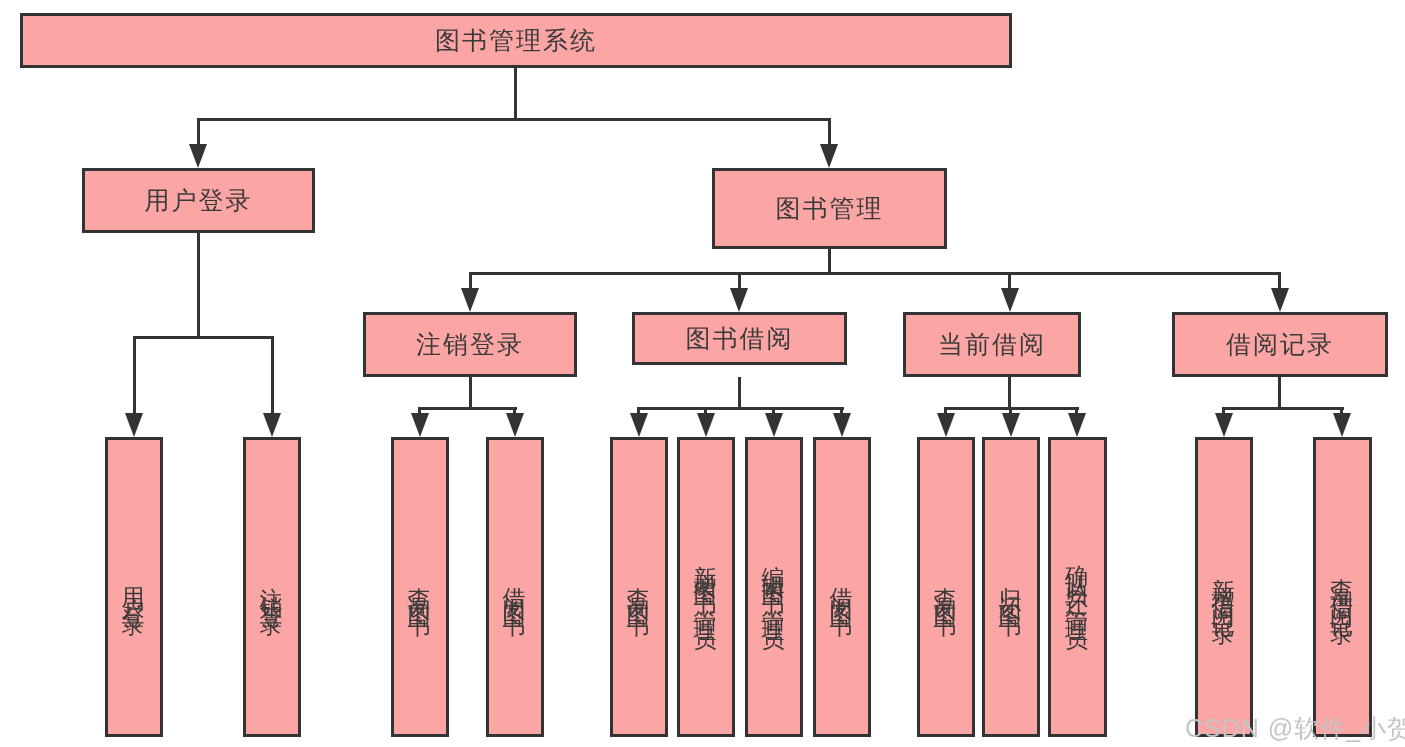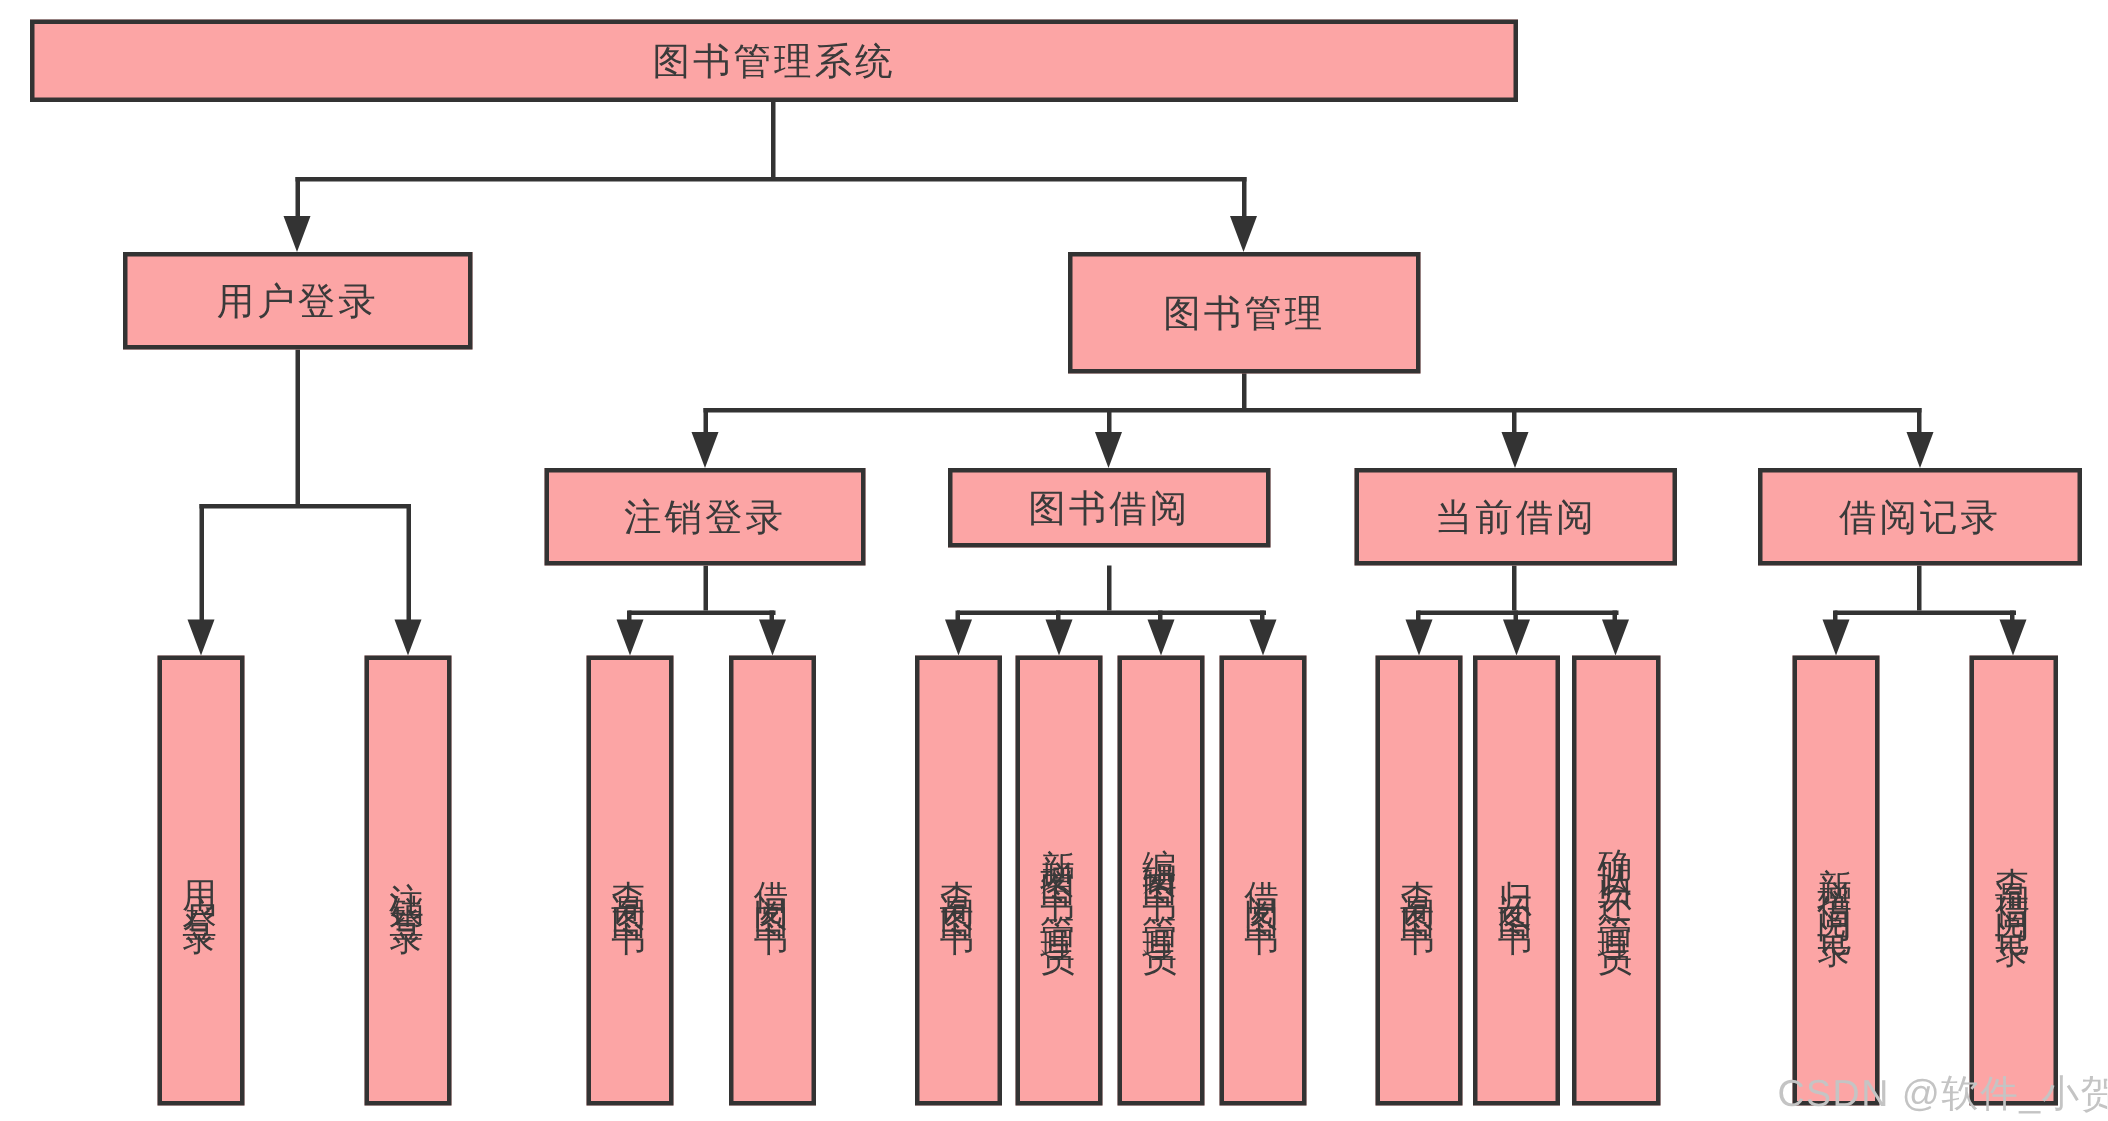--- a/index.html
+++ b/index.html
@@ -91,21 +91,21 @@
   <div class="box hbox" style="left:712px;top:168px;width:235px;height:81px">
     <span>图书管理</span>
   </div>
 
   <div class="box hbox" style="left:363px;top:312px;width:214px;height:65px">
     <span>注销登录</span>
   </div>
   <div class="box hbox" style="left:632px;top:312px;width:215px;height:53px">
     <span>图书借阅</span>
   </div>
-  <div class="box hbox" style="left:903px;top:312px;width:215px;height:65px">
+  <div class="box hbox" style="left:903px;top:312px;width:178px;height:65px">
     <span>当前借阅</span>
   </div>
   <div class="box hbox" style="left:1172px;top:312px;width:216px;height:65px">
     <span>借阅记录</span>
   </div>
 
   <div class="box vbox" style="left:105px;top:437px;width:58px;height:300px">
     <span>用户登录</span>
   </div>
   <div class="box vbox" style="left:243px;top:437px;width:58px;height:300px">

